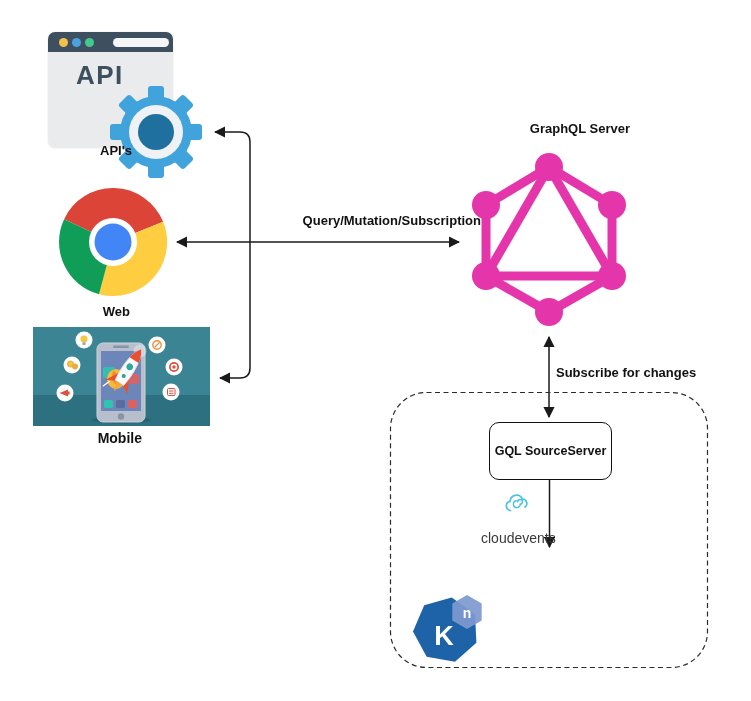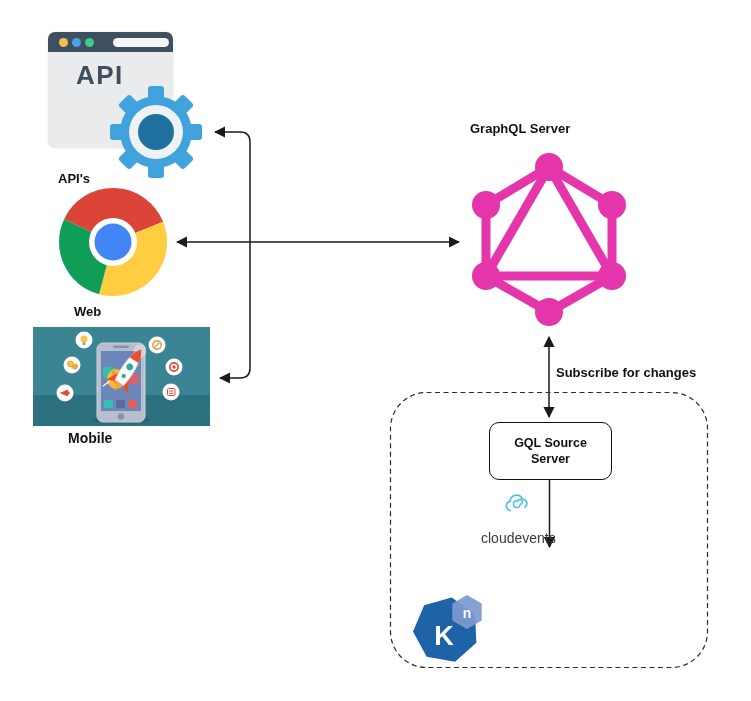--- a/index.html
+++ b/index.html
@@ -1,33 +1,33 @@
 <!DOCTYPE html>
 <html><head>
 <meta charset="utf-8">
 <style>
   html,body { margin:0; padding:0; background:#fff; }
   .canvas {
     position:relative; width:751px; height:701px; background:#fff;
     font-family:"Liberation Sans", sans-serif; overflow:hidden;padding-left:18px;
   }
   .abs { position:absolute; }
-  .lbl { position:absolute; font-weight:bold; color:#111; font-size:13px; text-align:left; }
+  .lbl { position:absolute; font-weight:bold; color:#111; font-size:13px; text-align:right; }
   
   .browser { position:absolute; left:48px; top:32px; width:125px; height:116px;
              border-radius:7px; background:#E9EBEC; box-shadow:0 0 0 1px rgba(0,0,0,0.03); }
   .browser-header { position:absolute; left:0; top:0; right:0; height:20px; background:#3E5060;
                     border-radius:7px 7px 0 0; display:flex; align-items:center; padding-left:11px; gap:4px; }
   .dot { width:9px; height:9px; border-radius:50%; flex:0 0 auto; }
   .pill { width:56px; height:9px; background:#F4F6F7; border-radius:5px; margin-left:15px; }
   .api-text { position:absolute; left:28px; top:28px; color:#3E5060; font-size:26px;
               font-weight:600; letter-spacing:1.5px; }
   
   .kbox { position:absolute; left:489px; width:121px; background:#fff; border:1.6px solid #111;
-          border-radius:10px; display:flex; flex-direction:column; align-items:center;
+          border-radius:10px; display:flex; flex-direction:row; align-items:center;
           justify-content:center; font-weight:bold; font-size:12.5px; color:#111;
           text-align:center; line-height:1.3; }
   .ce-label { position:absolute; left:481px; top:530px; width:74px; text-align:center;
               font-size:14px; color:#3a3a3a; }
 </style>
 </head>
 <body>
 
 <div class="canvas">
 
@@ -69,21 +69,21 @@
         <rect x="-8" y="-46" width="16" height="18" rx="3" transform="rotate(225)"></rect>
         <rect x="-8" y="-46" width="16" height="18" rx="3" transform="rotate(270)"></rect>
         <rect x="-8" y="-46" width="16" height="18" rx="3" transform="rotate(315)"></rect>
         <circle r="36"></circle>
       </g>
       <circle r="27" fill="#EEF2F4"></circle>
       <circle r="18" fill="#1F6F9F"></circle>
     </g>
   </svg>
 
-  <div class="lbl" style="left:58px;top:171px;width:74px">API's</div>
+  <div class="lbl" style="left:58px;top:143px;width:74px">API's</div>
 
   <svg class="abs" style="left:58px;top:187px" width="110" height="110">
     <path d="M55,55 L6.1,32.2 A54,54 0 0 1 105.1,34.8 Z" fill="#DB4437"></path>
     <path d="M55,55 L105.1,34.8 A54,54 0 0 1 41,107.2 Z" fill="#FFCD40"></path>
     <path d="M55,55 L41,107.2 A54,54 0 0 1 6.1,32.2 Z" fill="#0F9D58"></path>
     <circle cx="55" cy="55" r="24" fill="#fff"></circle>
     <circle cx="55" cy="55" r="18.5" fill="#4285F4"></circle>
   </svg>
 
   <div class="lbl" style="left:74px;top:304px;width:56px">Web</div>
@@ -147,20 +147,21 @@
       <path d="M0,-26 C3,-22 4.6,-18 5.4,-13 L-5.4,-13 C-4.6,-18 -3,-22 0,-26 Z" fill="#E8502F"></path>
       <circle cy="-5" r="4" fill="#2FA8A0" stroke="#fff" stroke-width="1.2"></circle>
       <circle cy="6" r="2.6" fill="#2FA8A0" stroke="#fff" stroke-width="1"></circle>
       <polygon points="-3,14 0,24 3,14" fill="#F6A93B"></polygon>
       <line x1="-9" y1="18" x2="-12" y2="26" stroke="#fff" stroke-width="1.2"></line>
     </g>
   </svg>
 
   <div class="lbl" style="left:68px;top:430px;width:74px;font-size:14px">Mobile</div>
 
+  <div class="lbl" style="left:281px;top:213px;width:200px">Query/Mutation/Subscription</div>
 
   <div class="lbl" style="left:470px;top:121px;width:160px">GraphQL Server</div>
 
   <svg class="abs" style="left:465px;top:145px" width="170" height="190">
     <g stroke-width="9" fill="none" stroke="#E535AB">
       <line x1="84" y1="22" x2="147" y2="60"></line>
       <line x1="147" y1="60" x2="147" y2="131"></line>
       <line x1="147" y1="131" x2="84" y2="167"></line>
       <line x1="84" y1="167" x2="21" y2="131"></line>
       <line x1="21" y1="131" x2="21" y2="60"></line>

